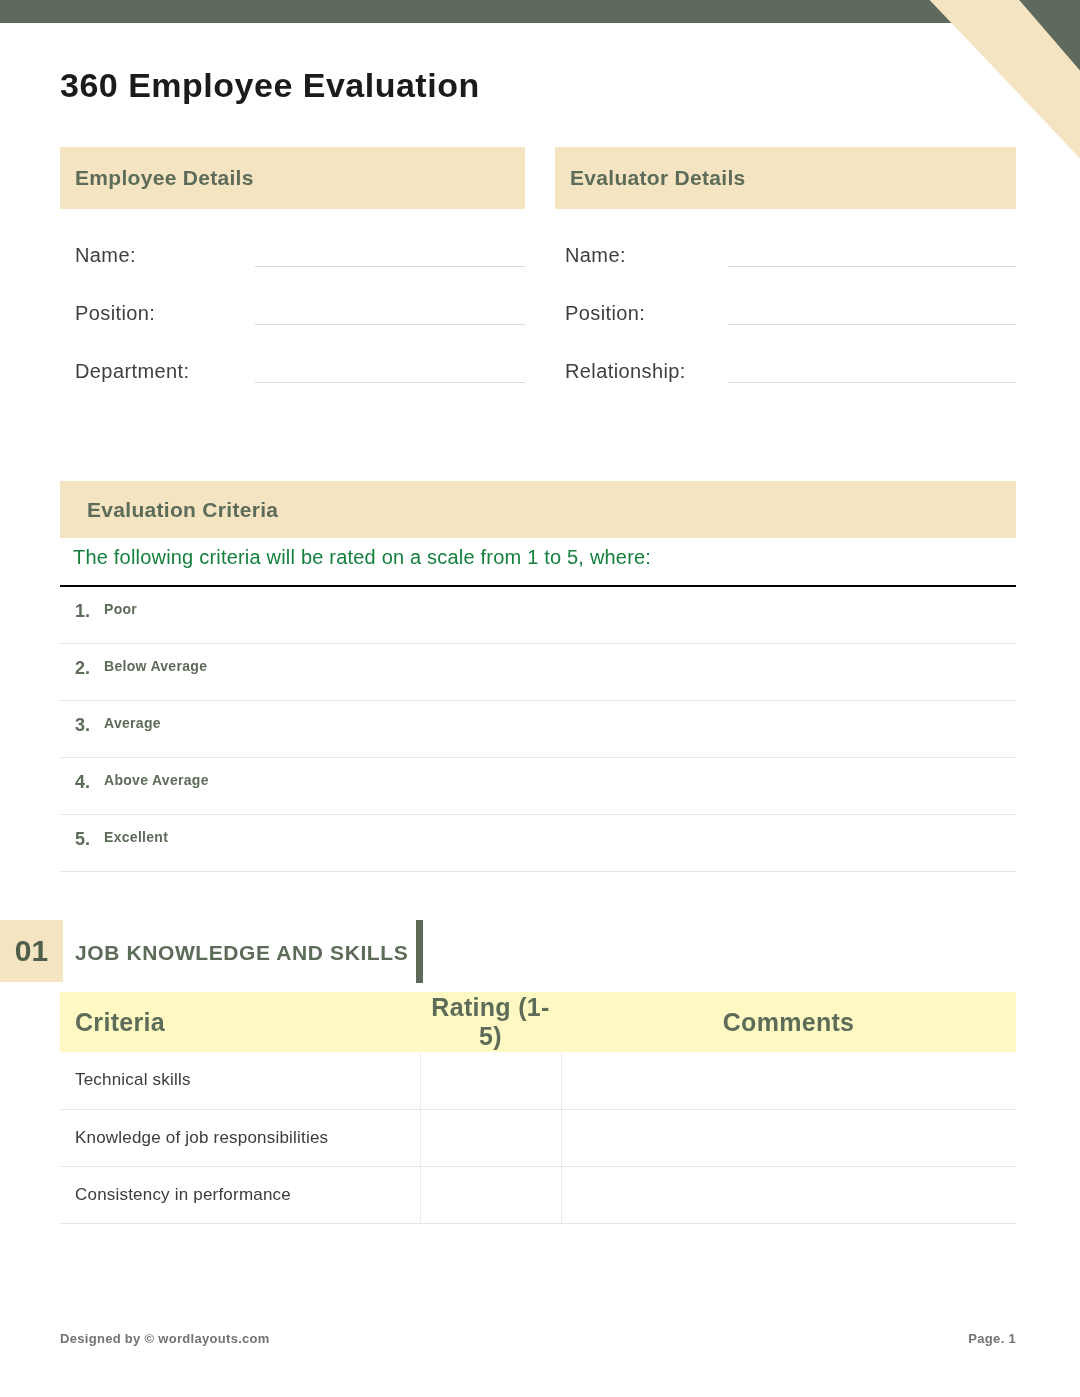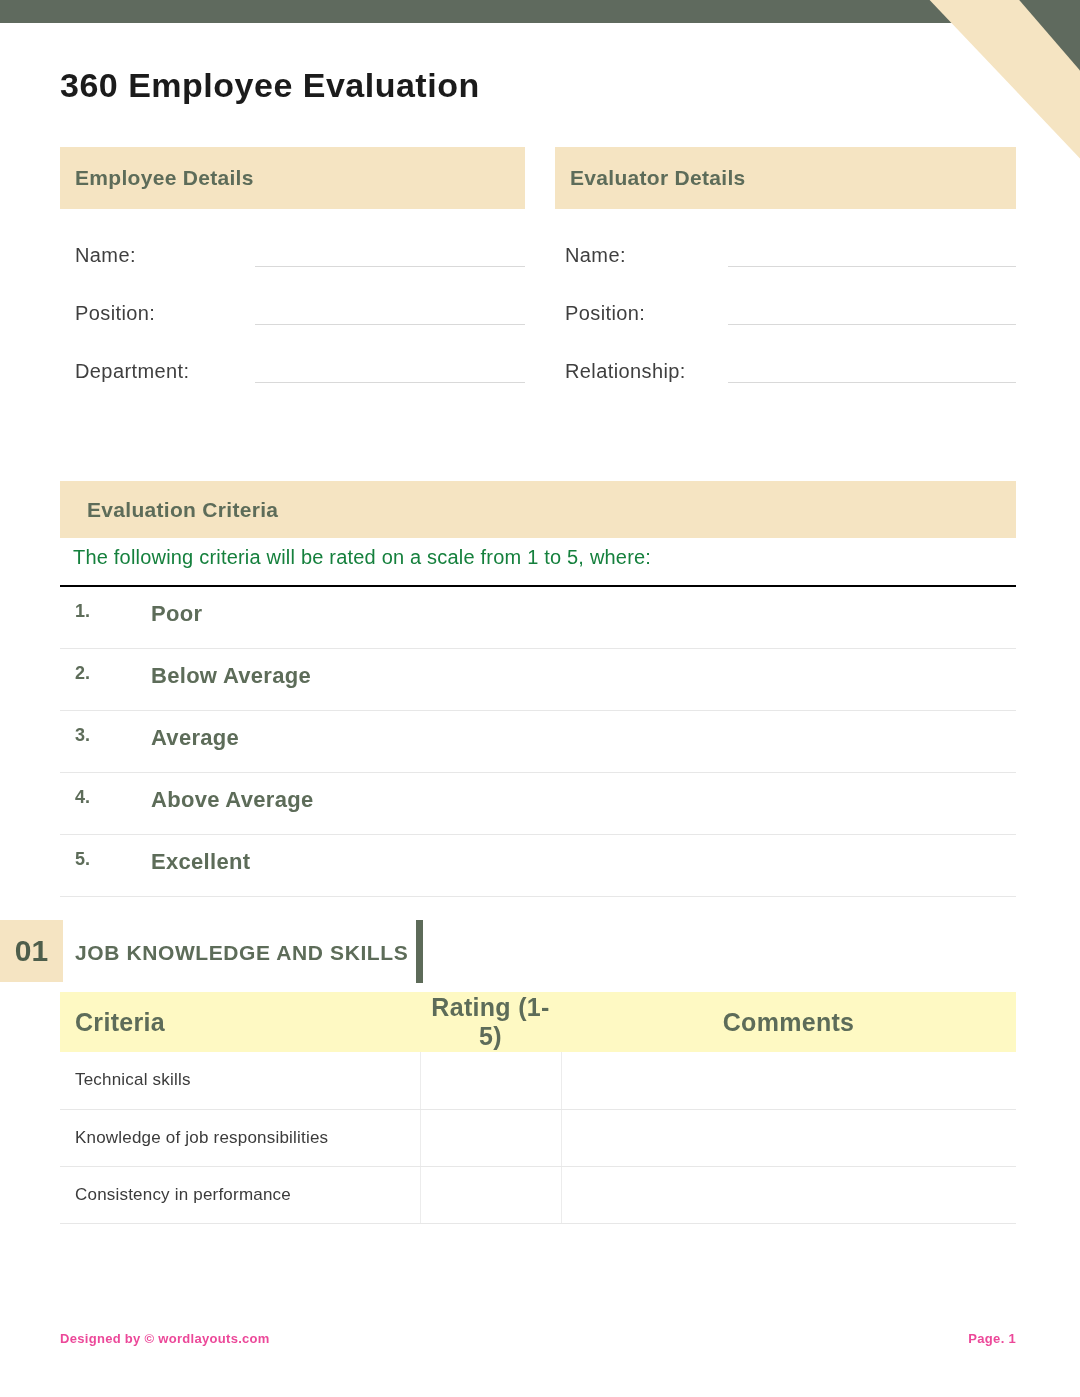--- a/index.html
+++ b/index.html
@@ -30,21 +30,21 @@
   .col-right .field-label { width:173px; padding-left:10px; }
   .field-line { flex:1; border-bottom:1px solid #d9d9d9; height:20px; }
   
   .criteria { position:absolute; left:60px; top:481px; width:956px; }
   .criteria-band { height:57px; background:#f5e4c2; display:flex; align-items:center; padding-left:27px; }
   .criteria-intro { font-size:20px; color:#15803d; padding:8px 0 16px 13px;
     border-bottom:2px solid #000000; letter-spacing:0.2px; }
   .scale-item { display:flex; align-items:flex-start; padding:14px 0 21px 15px;
     border-bottom:1px solid #e7e7e7; }
   .scale-num { width:29px; font-size:18px; font-weight:bold; color:#5d6c59; }
-  .scale-label { font-size:22px; font-weight:bold; color:#5d6c59; letter-spacing:0.3px;margin-left:47px; }
+  .scale-label { font-size:14px; font-weight:bold; color:#5d6c59; letter-spacing:0.3px; }
   
   .section-number-box { position:absolute; left:0; top:920px; width:63px; height:62px;
     background:#f5e4c2; display:flex; align-items:center; justify-content:center; }
   .section-number { font-size:30px; font-weight:bold; color:#4e5e4b; }
   .section-title { position:absolute; left:75px; top:941px; font-size:21px; font-weight:bold;
     color:#5d6c59; letter-spacing:0.6px; }
   .section-bar { position:absolute; left:416px; top:920px; width:7px; height:63px; background:#5d6b59; }
   
   .rating-table { position:absolute; left:60px; top:992px; width:956px; border-collapse:collapse; table-layout:fixed; }
   .rating-table col.c1 { width:360px; }
@@ -53,21 +53,21 @@
   .rating-table thead th { background:#fef9c3; height:60px; font-size:25px; font-weight:bold;
     color:#5d6c59; letter-spacing:0.3px; }
   .rating-table thead th.th-criteria { text-align:left; padding-left:15px; }
   .rating-table tbody td { height:57px; font-size:17px; color:#3b3b3b;
     border-bottom:1px solid #e7e7e7; letter-spacing:0.2px; }
   .rating-table tbody td.cell-criteria { padding-left:15px; }
   .rating-table tbody td.cell-rating,
   .rating-table tbody td.cell-comments { border-left:1px solid #ececec; }
   
   .footer { position:absolute; left:60px; top:1331px; width:956px; display:flex;
-    justify-content:space-between; font-size:13px; font-weight:bold; color:#ec4899; letter-spacing:0.3px; }
+    justify-content:space-between; font-size:13px; font-weight:bold; color:#737373; letter-spacing:0.3px; }
 </style>
 </head>
 <body>
 
 <div class="page">
 
   <div class="topbar"></div>
   <div class="corner">
     <div class="corner-triangle"></div>
     <div class="corner-ribbon"></div>

